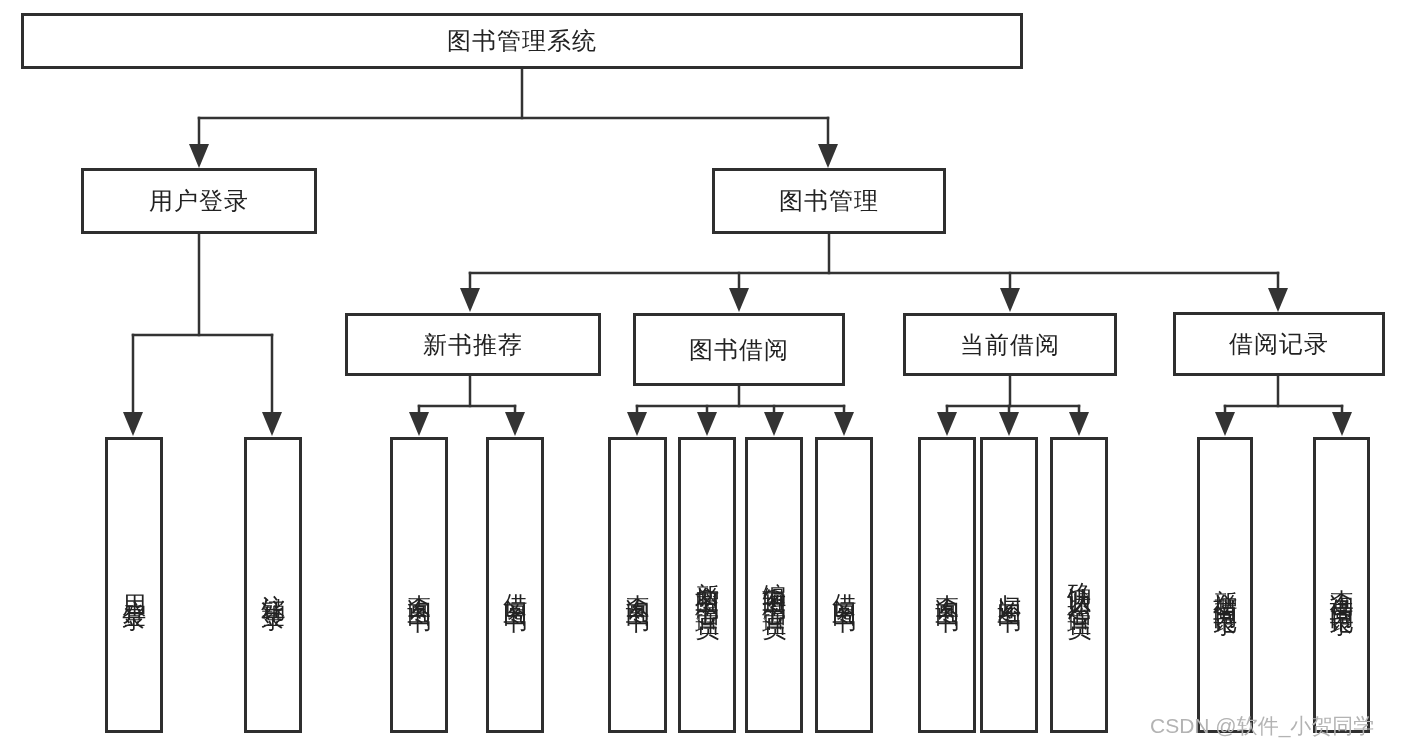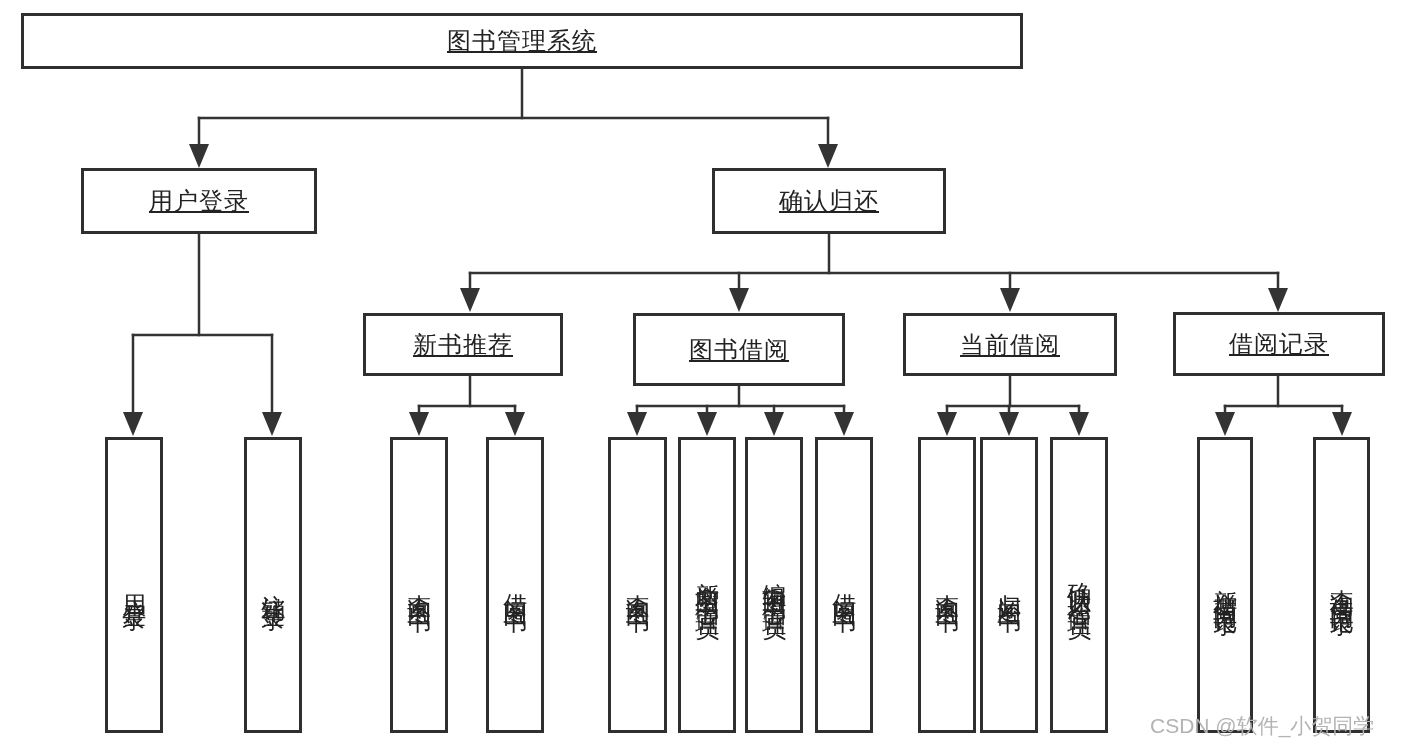--- a/index.html
+++ b/index.html
@@ -30,21 +30,20 @@
     position: absolute;
     border: 3px solid var(--box-border);
     background: var(--background);
     display: flex;
     align-items: center;
     justify-content: center;
     font-size: 24px;
     color: var(--text);
     letter-spacing: 1px;
     z-index: 2;
-    text-decoration: underline;
   }
   .leaf {
     position: absolute;
     top: 437px;
     height: 296px;
     border: 3px solid var(--box-border);
     background: var(--background);
     display: flex;
     align-items: center;
     justify-content: center;
@@ -144,24 +143,24 @@
   </svg>
 
   <div class="box" style="left:21px; top:13px; width:1002px; height:56px;">
     <span>图书管理系统</span>
   </div>
 
   <div class="box" style="left:81px; top:168px; width:236px; height:66px;">
     <span>用户登录</span>
   </div>
   <div class="box" style="left:712px; top:168px; width:234px; height:66px;">
-    <span>确认归还</span>
-  </div>
-
-  <div class="box" style="left:363px; top:313px; width:200px; height:63px;">
+    <span>图书管理</span>
+  </div>
+
+  <div class="box" style="left:345px; top:313px; width:256px; height:63px;">
     <span>新书推荐</span>
   </div>
   <div class="box" style="left:633px; top:313px; width:212px; height:73px;">
     <span>图书借阅</span>
   </div>
   <div class="box" style="left:903px; top:313px; width:214px; height:63px;">
     <span>当前借阅</span>
   </div>
   <div class="box" style="left:1173px; top:312px; width:212px; height:64px;justify-content:center;">
     <span>借阅记录</span>

